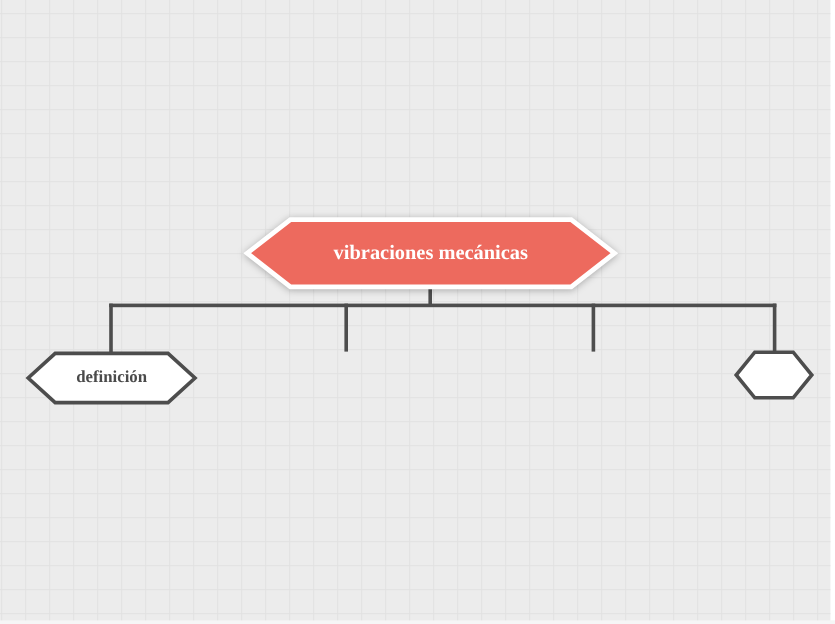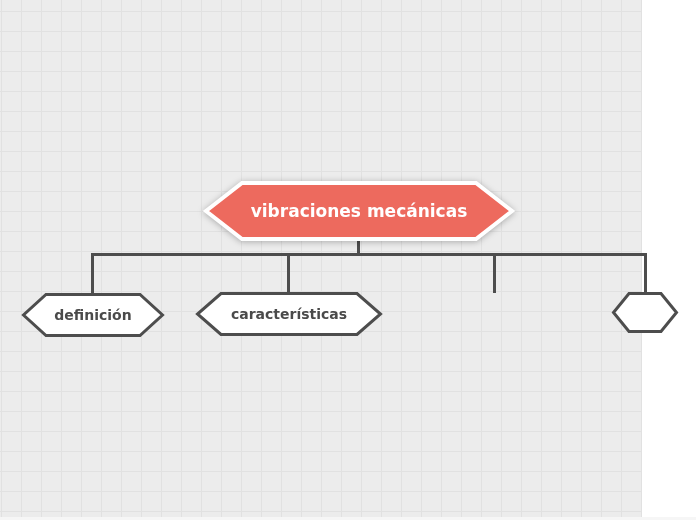--- a/index.html
+++ b/index.html
@@ -7,28 +7,29 @@
     padding: 0;
   }
   body {
     width: 696px;
     height: 520px;
     overflow: hidden;
     font-family: "DejaVu Sans", "Liberation Sans", sans-serif;
   }
   .canvas {
     position: relative;
-    width: 642px;
+    width: 692px;
     height: 520px;
     background-color: #ECECEC;
     background-image:
       linear-gradient(to right, #E1E1E1 1px, transparent 1px),
       linear-gradient(to bottom, #E1E1E1 1px, transparent 1px);
     background-size: 20px 20px;
     background-position: 1px 11px;
+    font-family: Liberation Serif, serif;
   }
   .canvas-edge {
     position: absolute;
     left: 0; bottom: 0;
     width: 696px; height: 3px;
     background: #F6F6F6;
   }
   .connector {
     position: absolute;
     background: #4D4D4D;
@@ -95,26 +96,20 @@
     <span class="label root-label">vibraciones mecánicas</span>
   </div>
 
   <div class="node node-definicion">
     <svg width="142" height="44" viewBox="0 0 142 44">
       <polygon points="24,1.5 118,1.5 140.5,22 118,42.5 24,42.5 1.5,22" fill="#FFFFFF" stroke-width="3" stroke="#4D4D4D"></polygon>
     </svg>
     <span class="label child-label">definición</span>
   </div>
 
-  <div class="node node-caracteristicas">
-    <svg width="186" height="44" viewBox="0 0 186 44">
-      <polygon points="25,1.5 161,1.5 184.5,22 161,42.5 25,42.5 1.5,22" fill="#FFFFFF" stroke-width="3" stroke="#4D4D4D"></polygon>
-    </svg>
-    <span class="label child-label">características</span>
-  </div>
 
 
   <div class="node node-empty">
     <svg width="66" height="41" viewBox="0 0 66 41">
       <polygon points="17,1.5 49,1.5 64.5,20.5 49,39.5 17,39.5 1.5,20.5" fill="#FFFFFF" stroke-width="3" stroke="#4D4D4D"></polygon>
     </svg>
     <span class="label child-label"></span>
   </div>
 
   <div class="canvas-edge"></div>

